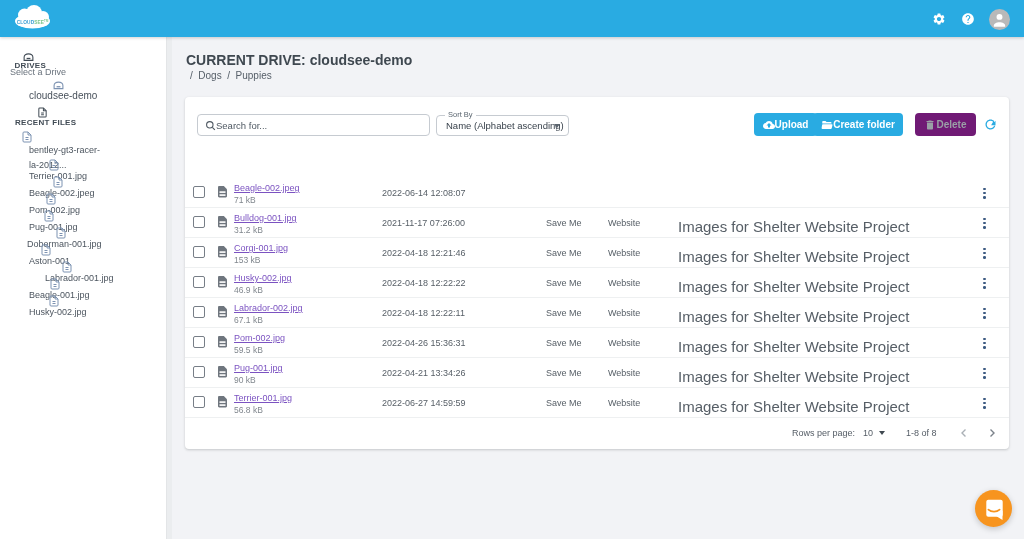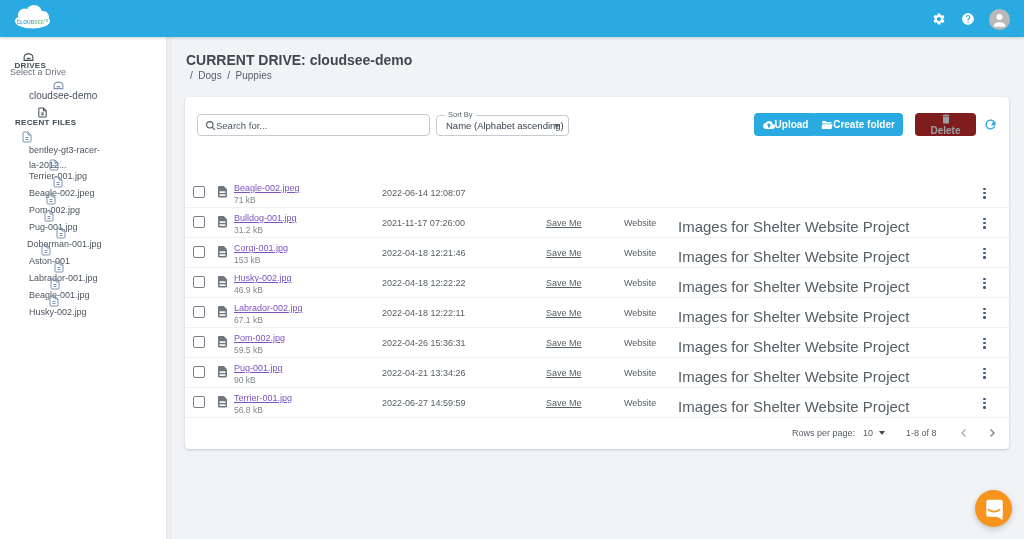--- a/index.html
+++ b/index.html
@@ -23,32 +23,32 @@
 .card { position:absolute; left:185px; top:97px; width:824px; height:352px; background:#fff; border-radius:4px; box-shadow:0 1px 3px rgba(60,64,67,.15), 0 1px 2px rgba(60,64,67,.1); }
 
 
 .search { position:absolute; left:12px; top:17px; width:233px; height:22px; border:1px solid #c6cbd1; border-radius:4px; display:flex; align-items:center; padding-left:7px; }
 .search .ph { font-size:9.5px; color:#4e5862; }
 .select { position:absolute; left:251px; top:18px; width:133px; height:21px; border:1px solid #c6cbd1; border-radius:4px; }
 .select .lab { position:absolute; left:8px; top:-6px; font-size:7.5px; color:#5b6670; background:#fff; padding:0 3px; }
 .select .val { position:absolute; left:9px; top:4px; font-size:9.5px; color:#39424c; }
 .select .car { position:absolute; right:8px; top:8px; width:0; height:0; border-left:3.5px solid transparent; border-right:3.5px solid transparent; border-top:4.5px solid #5c656f; }
 .btn { position:absolute; top:16px; height:23px; border-radius:4px; background:#29abe2; color:#fff; font-size:10px; font-weight:bold; display:flex; align-items:center; justify-content:center; }
-.btn.dis { background:#7f1d1d; color:#9aa0a6;flex-direction:column; }
+.btn.dis { background:#701a75; color:#9aa0a6; }
 .refresh { position:absolute; left:798px; top:20px; width:15px; height:15px; }
 
 
 .thead { position:absolute; left:0; top:56px; width:824px; height:24px; border-bottom:1px solid #e8eaec; font-size:9px; color:#5f6670; }
 .trow { position:absolute; left:0; width:824px; height:30.5px; border-bottom:1px solid #eef0f1; }
 .cb { position:absolute; width:12px; height:12px; border:1.5px solid #777e87; border-radius:2px; background:#fff; }
 .fname { position:absolute; left:49px; top:6px; font-size:9px; color:#7b52c1; text-decoration:underline; }
 .fsize { position:absolute; left:49px; top:17.5px; font-size:8.5px; color:#80878e; }
 .c-mod { position:absolute; left:197px; top:11px; font-size:9px; color:#565e66; }
-.c-proj { position:absolute; left:361px; top:11px; font-size:9px; color:#565e66;text-decoration:underline; }
-.c-cat { position:absolute; left:423px; top:11px; font-size:9px; color:#565e66;margin-left:16px; }
+.c-proj { position:absolute; left:361px; top:11px; font-size:9px; color:#565e66; }
+.c-cat { position:absolute; left:423px; top:11px; font-size:9px; color:#565e66; }
 .c-desc { position:absolute; left:493px; top:11px; font-size:15px; color:#565e66; }
 .kebab { position:absolute; left:798px; top:10.5px; width:3px; }
 .kebab i { display:block; width:2.6px; height:2.6px; border-radius:50%; background:#3c5a82; margin-bottom:1.8px; }
 
 
 .pagin { position:absolute; left:0; top:320px; width:824px; height:32px; font-size:9px; color:#555d66; }
 .pagin span { position:absolute; top:11px; }
 
 
 .chat { position:absolute; left:975px; top:490px; width:37px; height:37px; border-radius:50%; background:#f7941e; z-index:30; box-shadow:0 2px 6px rgba(0,0,0,.2); }
@@ -163,21 +163,21 @@
           <path d="M9 13h6M9 17h6"></path>
         </svg>
         <span class="sb-item" style="margin-left:8px">Aston-001</span>
       </div>
       <div class="sb-row" style="left:21px;top:224px">
         <svg width="12" height="12" viewBox="0 0 24 24" fill="none" stroke="#7d93b2" stroke-width="2">
           <path d="M14 2H6a2 2 0 0 0-2 2v16a2 2 0 0 0 2 2h12a2 2 0 0 0 2-2V8z"></path>
           <path d="M14 2v6h6"></path>
           <path d="M9 13h6M9 17h6"></path>
         </svg>
-        <span class="sb-item" style="margin-left:8px">Labrador-001.jpg</span>
+        <span class="sb-item" style="margin-left:24px">Labrador-001.jpg</span>
       </div>
       <div class="sb-row" style="left:21px;top:241px">
         <svg width="12" height="12" viewBox="0 0 24 24" fill="none" stroke="#7d93b2" stroke-width="2">
           <path d="M14 2H6a2 2 0 0 0-2 2v16a2 2 0 0 0 2 2h12a2 2 0 0 0 2-2V8z"></path>
           <path d="M14 2v6h6"></path>
           <path d="M9 13h6M9 17h6"></path>
         </svg>
         <span class="sb-item" style="margin-left:8px">Beagle-001.jpg</span>
       </div>
       <div class="sb-row" style="left:21px;top:258px">

